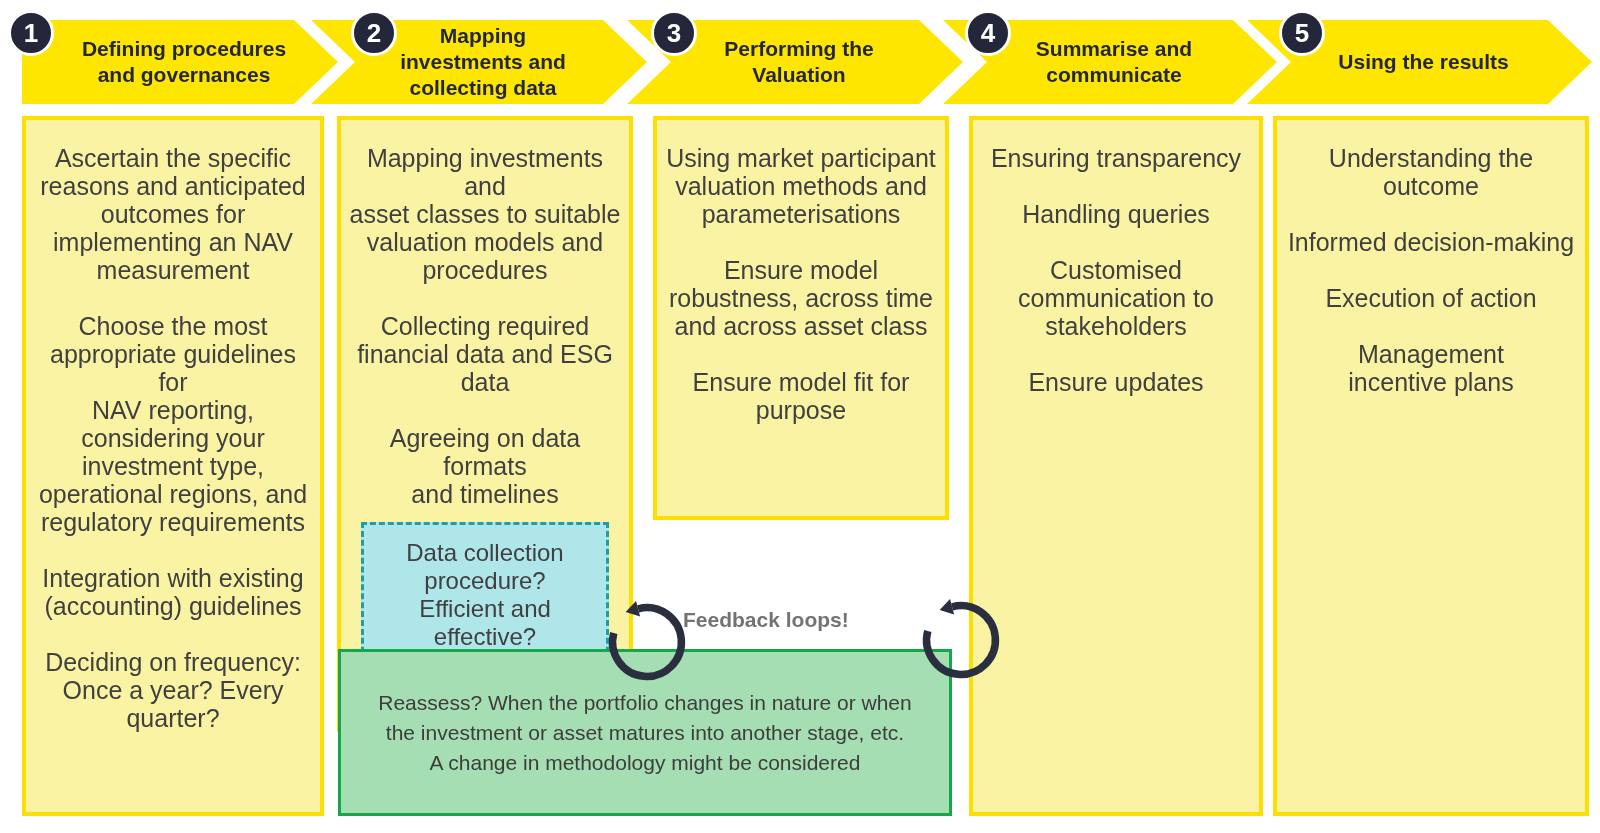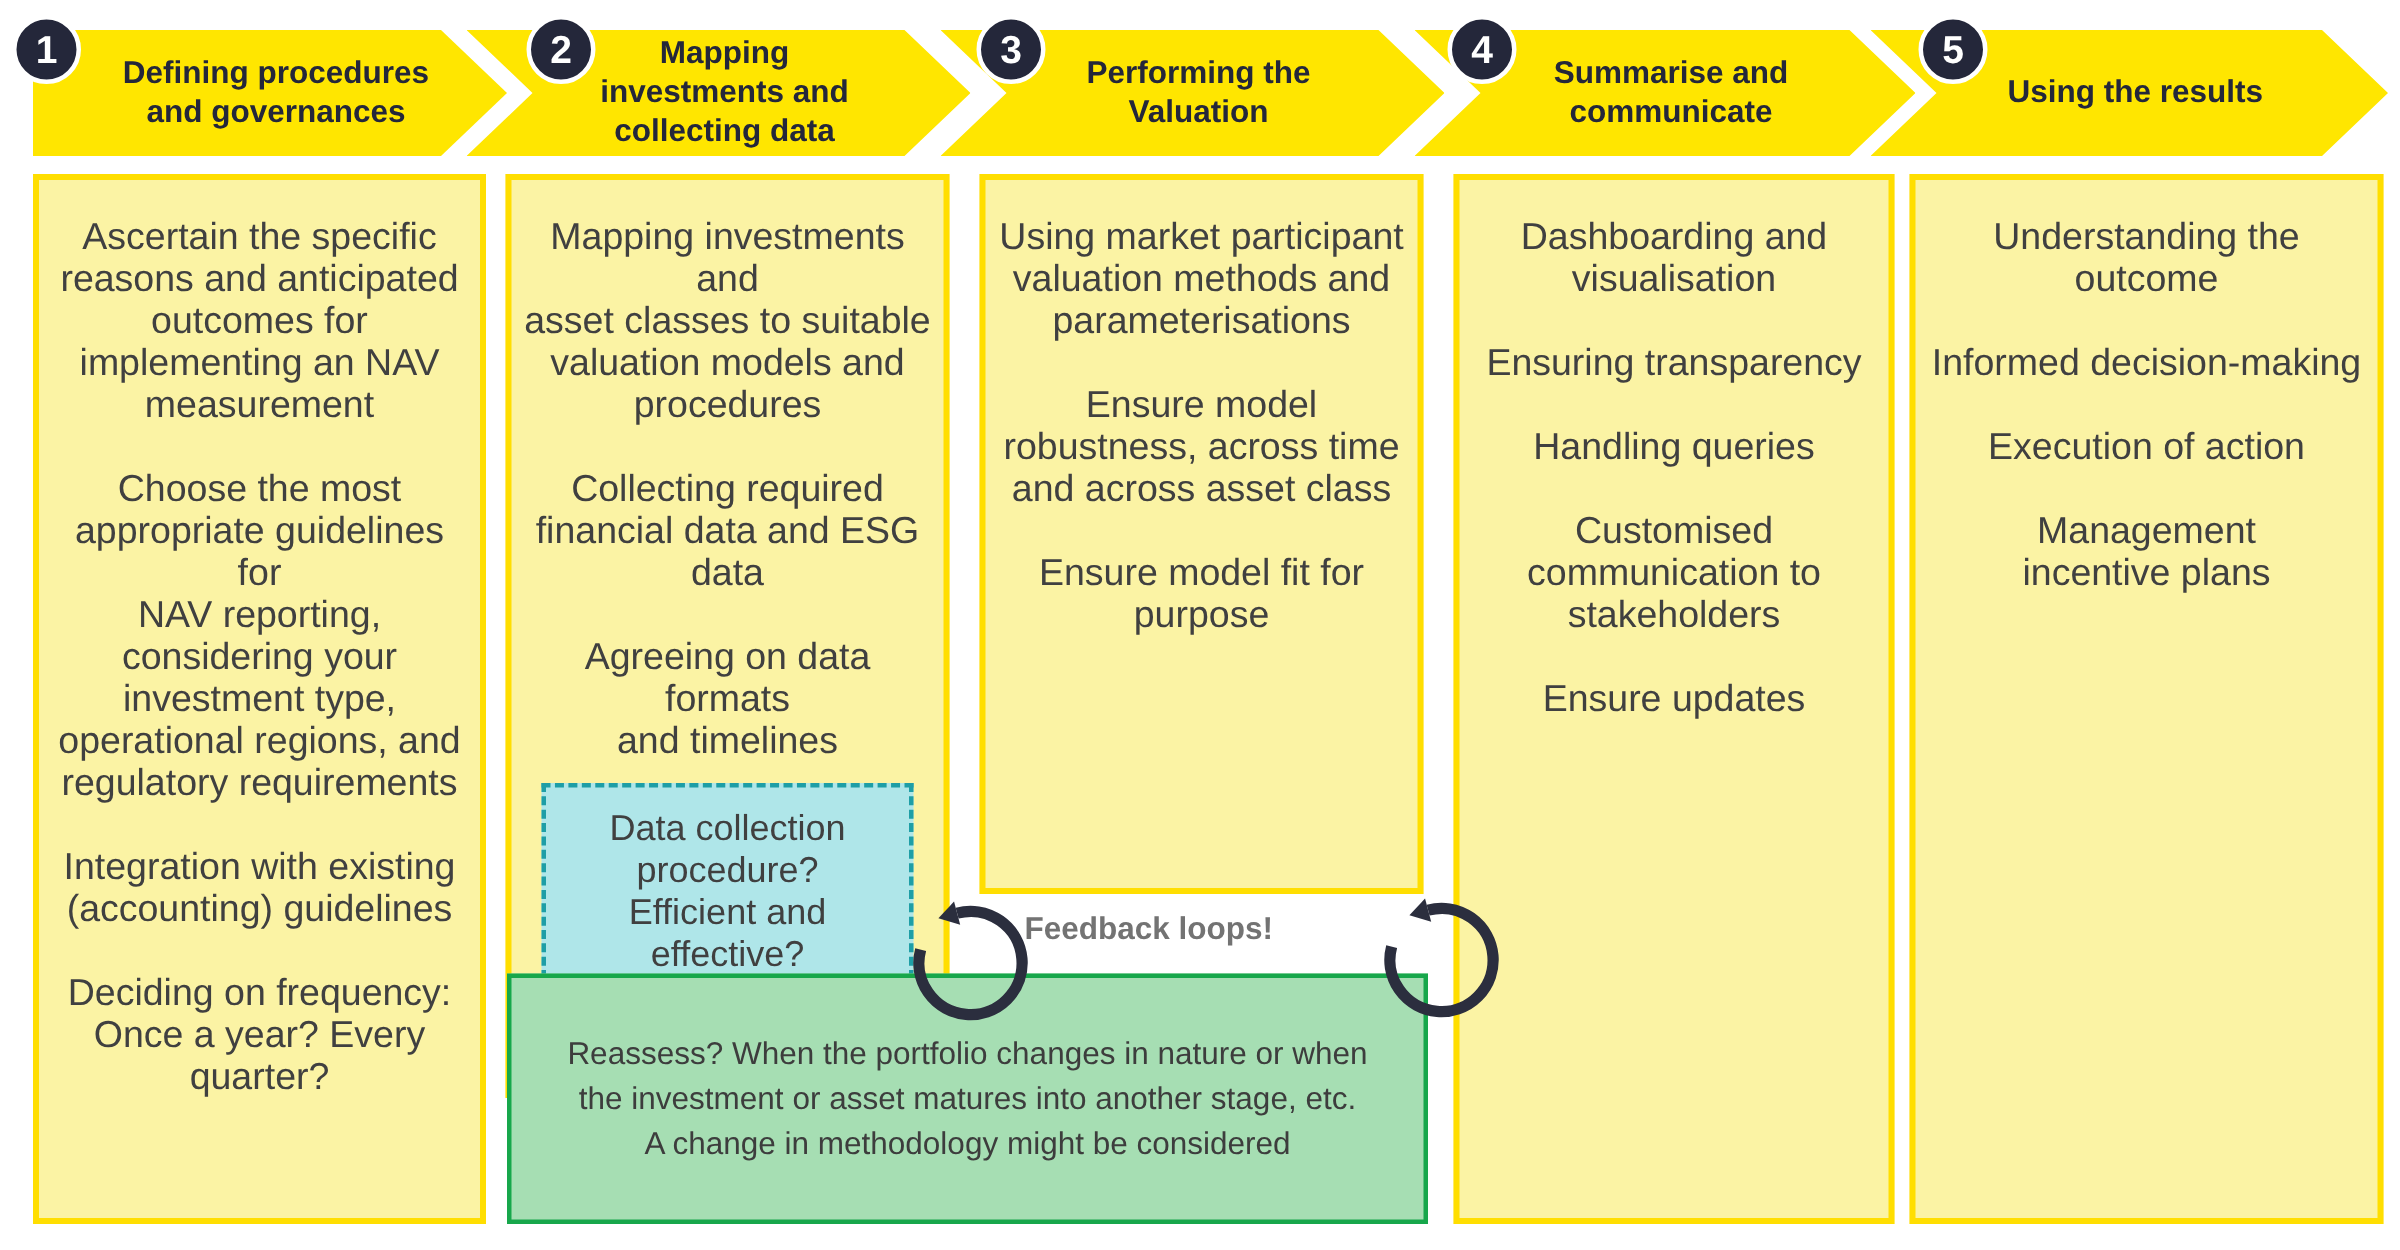--- a/index.html
+++ b/index.html
@@ -111,41 +111,39 @@
 organisation</div>
     </div>
   </section>
 
   <section class="col" style="left:653px; width:296px;">
     <div class="arrow arrow-chevron" style="left:-26px; width:336px;">
       <div class="title">Performing the
 Valuation</div>
     </div>
     <div class="badge" style="left:-2px;">3</div>
-    <div class="box" style="height:480px;">
+    <div class="box" style="height:404px;">
       <p class="item">Using market participant
 valuation methods and
 parameterisations</p>
       <p class="item">Ensure model
 robustness, across time
 and across asset class</p>
       <p class="item">Ensure model fit for
 purpose</p>
     </div>
   </section>
 
   <section class="col" style="left:969px; width:294px;">
     <div class="arrow arrow-chevron" style="left:-26px; width:334px;">
       <div class="title">Summarise and
 communicate</div>
     </div>
     <div class="badge" style="left:-4px;">4</div>
     <div class="box" style="height:700px;">
-      <p class="item">Dashboarding and
-visualisation</p>
       <p class="item">Ensuring transparency</p>
       <p class="item">Handling queries</p>
       <p class="item">Customised
 communication to
 stakeholders</p>
       <p class="item">Ensure updates</p>
     </div>
   </section>
 
   <section class="col" style="left:1273px; width:316px;">

